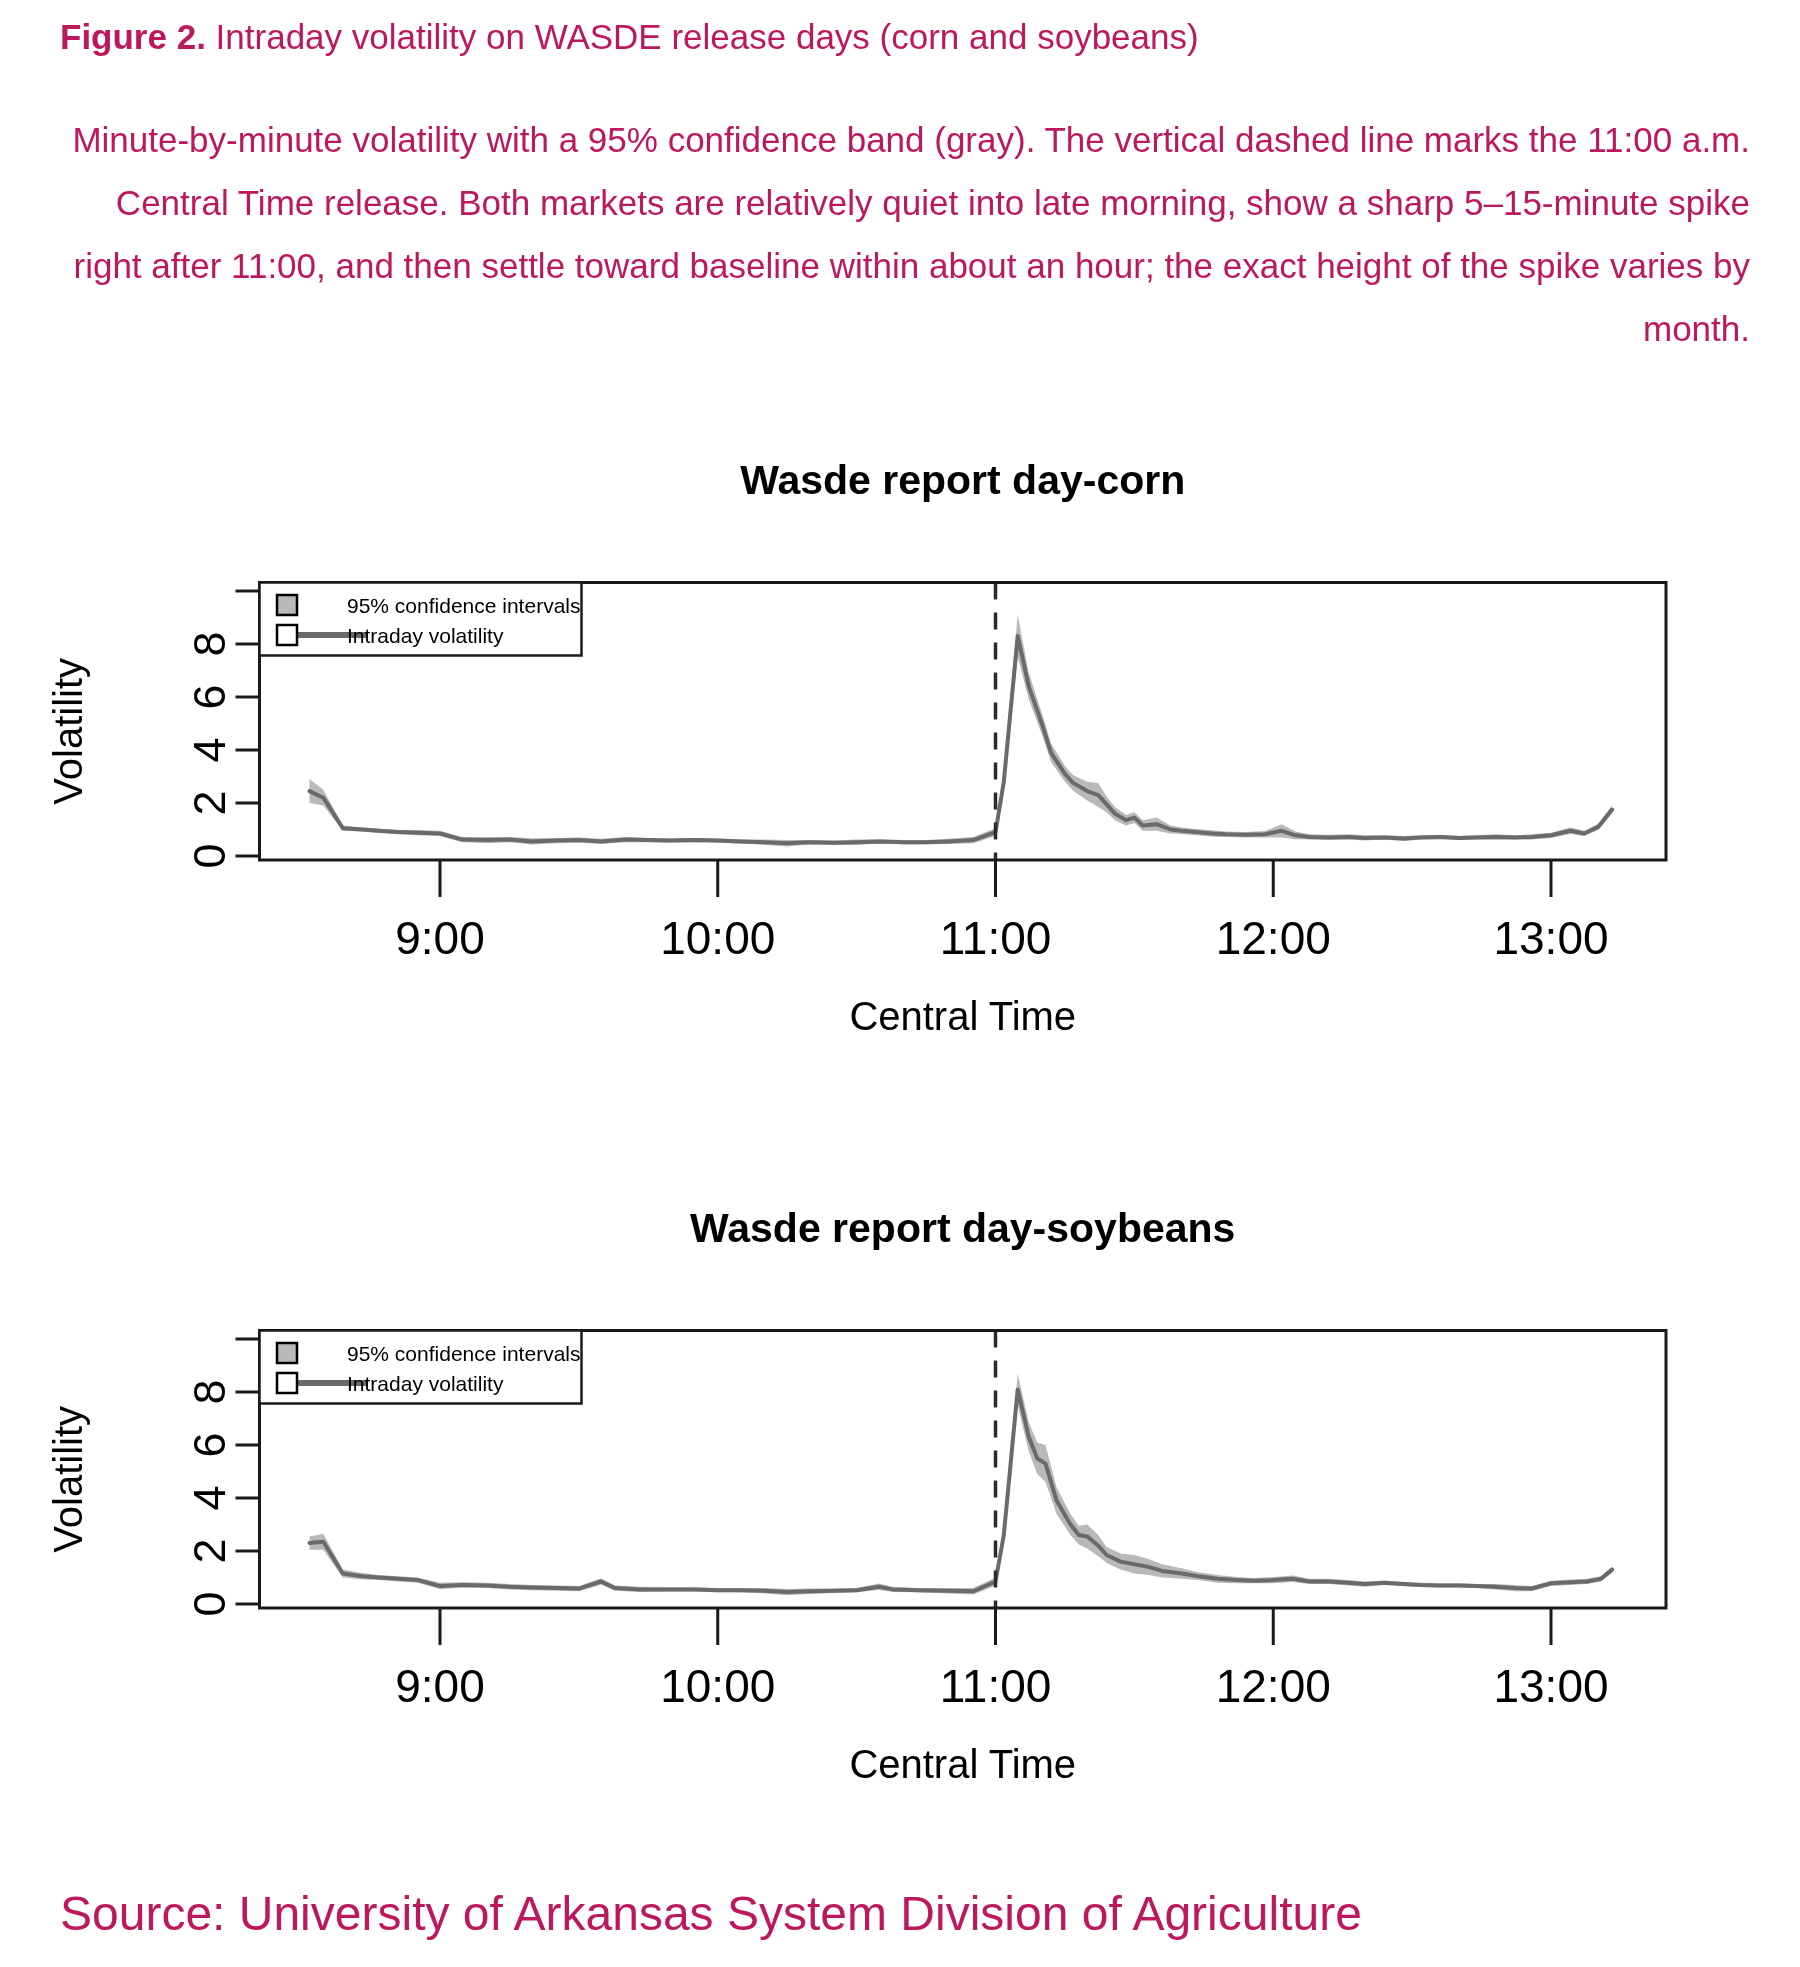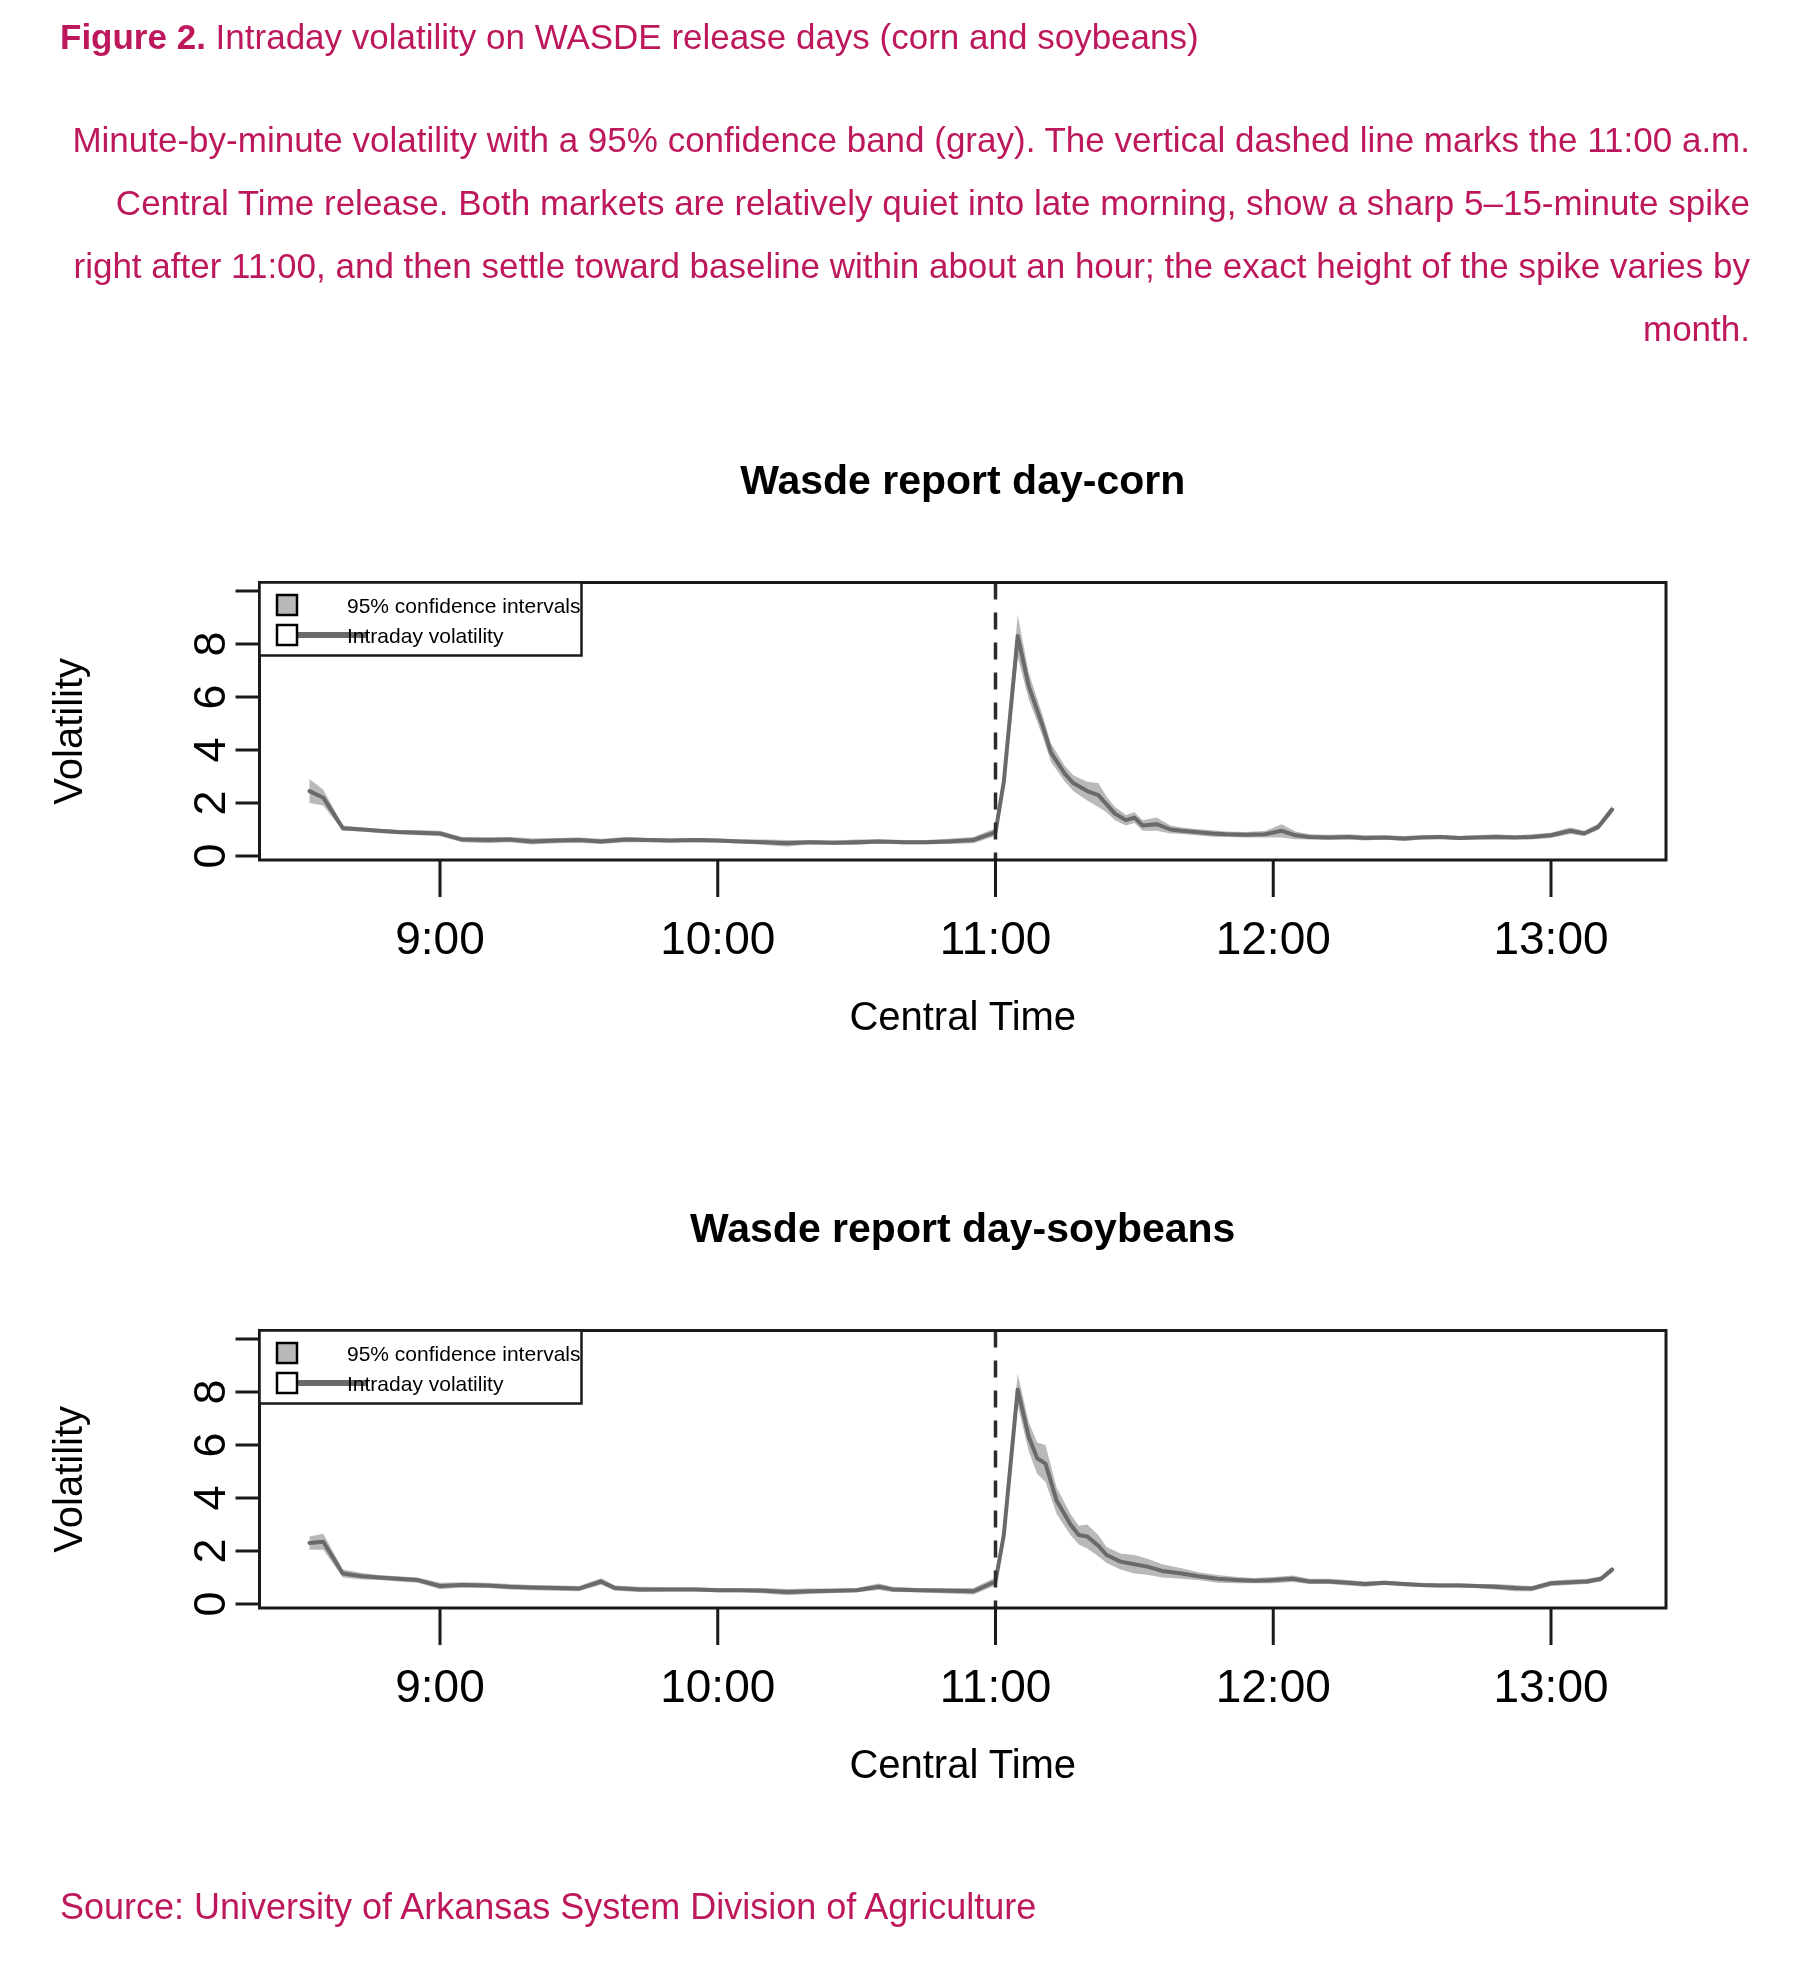--- a/index.html
+++ b/index.html
@@ -20,21 +20,21 @@
     position:absolute;left:60px;top:108px;width:1690px;
     font-size:35px;line-height:63px;text-align:right;
   }
   .chart-section{position:absolute;left:0;width:1800px;height:620px;}
   #chart-corn{top:432px;}
   #chart-soybeans{top:1180px;}
   .chart-section svg{display:block;width:1800px;height:620px;}
   svg text{font-family:"Liberation Sans",sans-serif;fill:#000000;}
   .source{
     position:absolute;left:60px;top:1886px;width:1690px;
-    font-size:36px;
+    font-size:48px;
   }
 </style>
 </head>
 <body>
 
 <div id="page">
 
   <div class="caption">
     <b>Figure 2.</b><span> Intraday volatility on WASDE release days (corn and soybeans)</span>
   </div>

